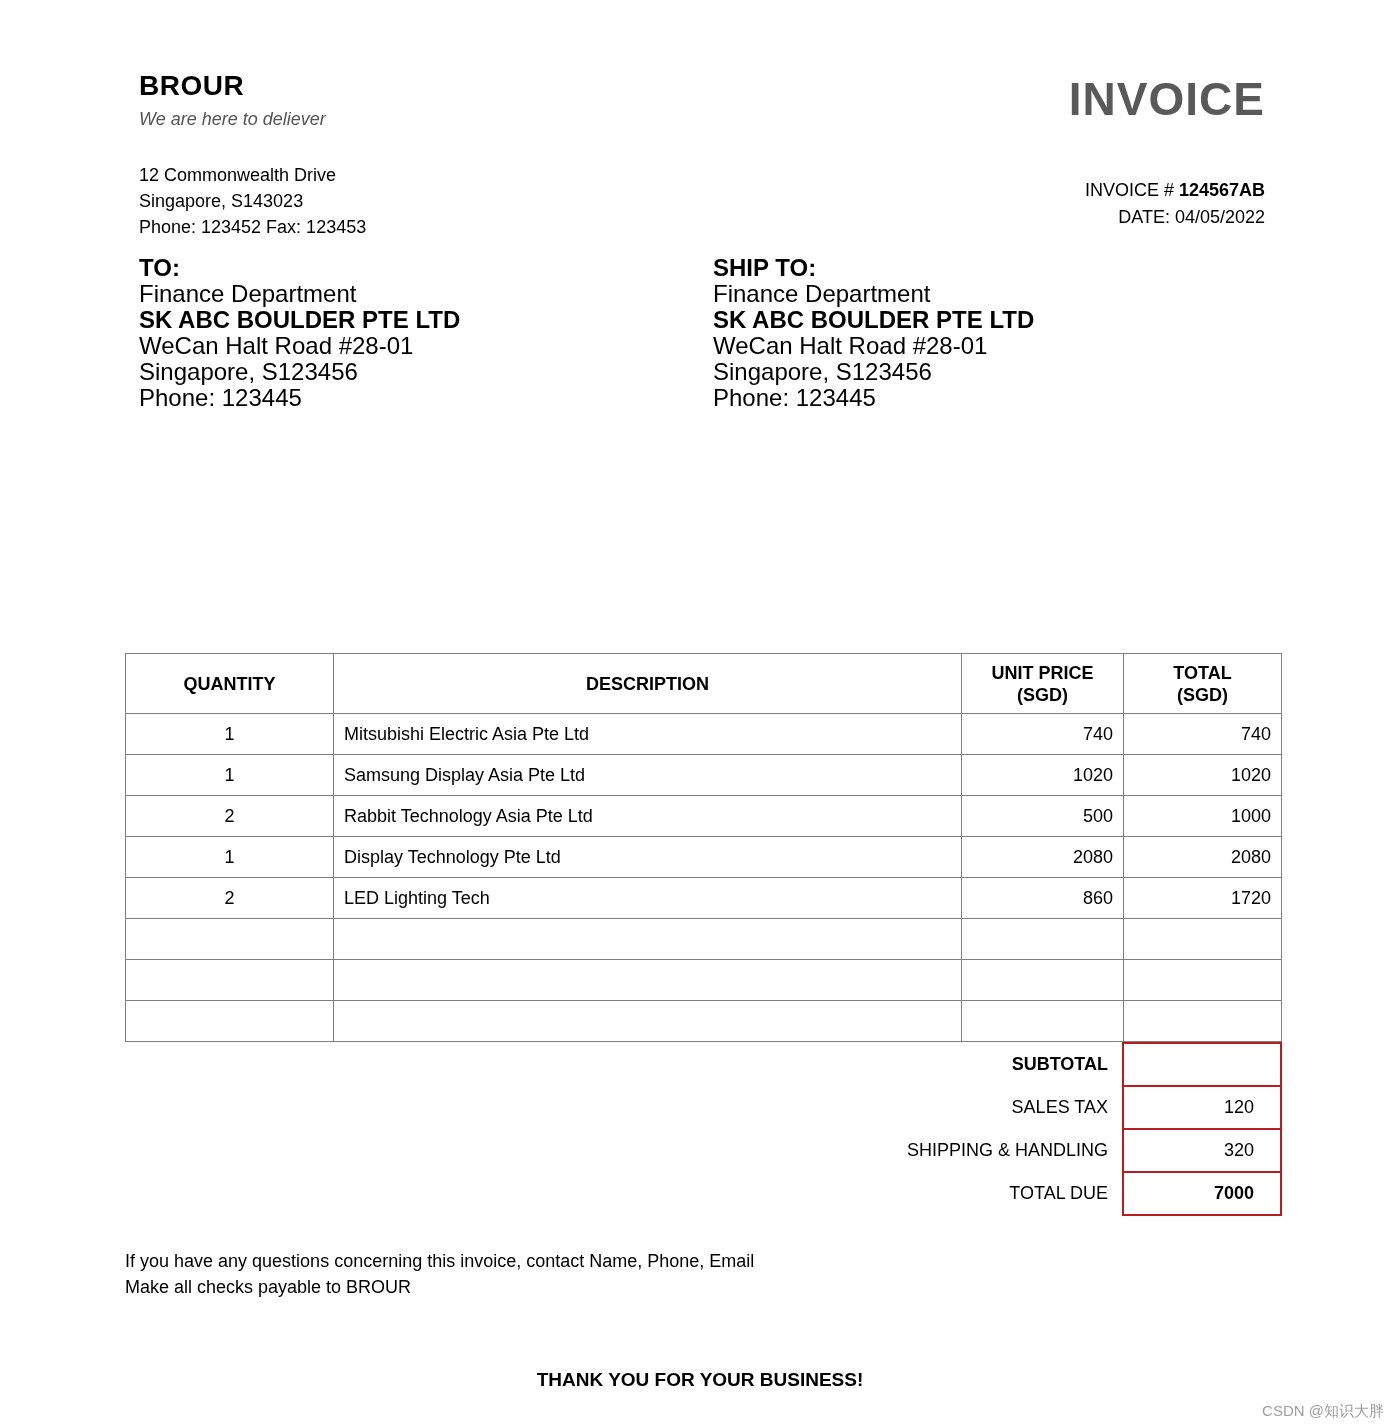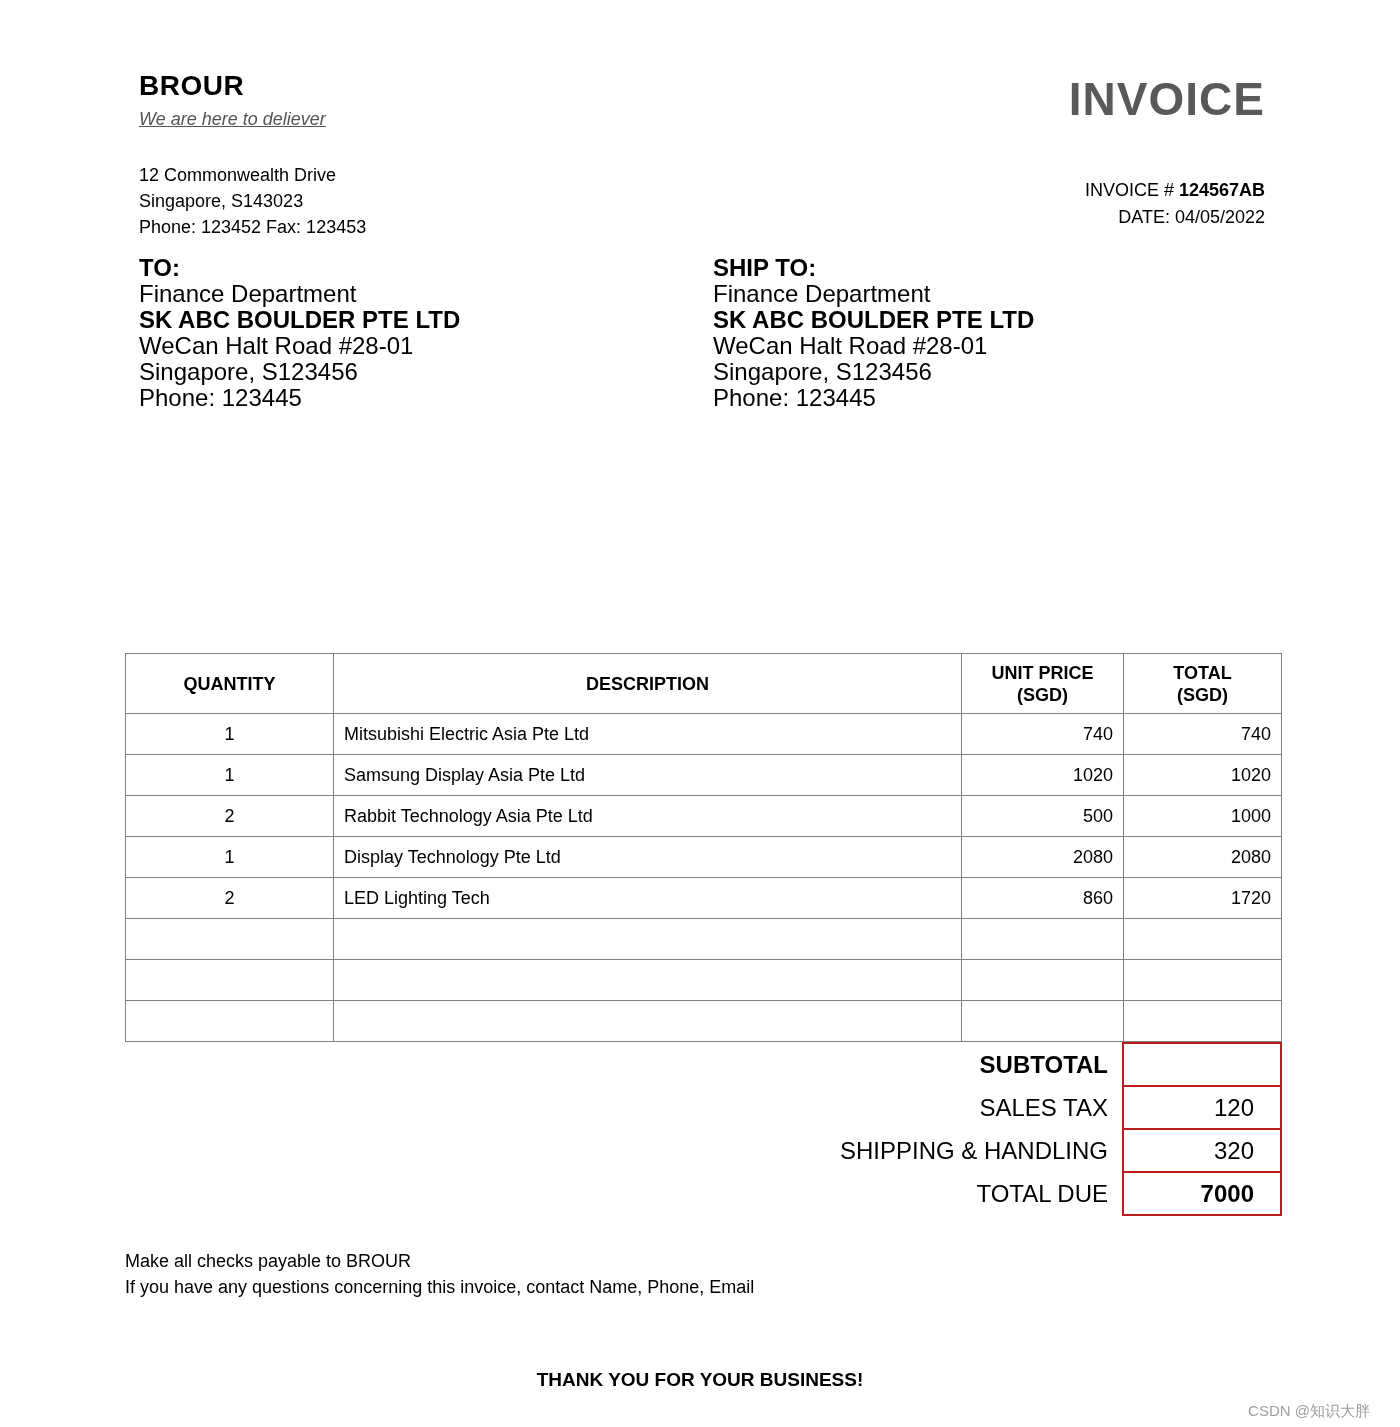--- a/index.html
+++ b/index.html
@@ -9,21 +9,21 @@
     height: 1427px;
     background: #ffffff;
     font-family: "Liberation Sans", sans-serif;
     color: #000000;
     position: relative;
     overflow: hidden;
   }
 
   .company-block { position: absolute; left: 139px; top: 70px; }
   .company-name { font-size: 28px; font-weight: bold; letter-spacing: 0.5px; }
-  .company-tagline { font-size: 18px; font-style: italic; color: #555555; margin-top: 7px; text-decoration: underline; }
+  .company-tagline { font-size: 18px; font-style: italic; color: #555555; margin-top: 7px; }
 
   .invoice-title {
     position: absolute; right: 135px; top: 72px;
     font-size: 46px; font-weight: bold; color: #595959; letter-spacing: 1px;
   }
 
   .company-address { position: absolute; left: 139px; top: 162px; font-size: 18px; line-height: 26px; }
 
   .invoice-meta { position: absolute; right: 135px; top: 177px; text-align: right; font-size: 18px; line-height: 27px; }
   .invoice-meta .bold { font-weight: bold; }
@@ -46,31 +46,31 @@
   }
   table.items td { height: 41px; padding: 0 10px; vertical-align: middle; }
   .col-qty { width: 208px; }
   .col-desc { width: 628px; }
   .col-unit { width: 162px; }
   .col-total { width: 158px; }
   td.cell-qty { text-align: center; }
   td.cell-desc { text-align: left; padding-left: 26px; }
   td.cell-unit, td.cell-total { text-align: right; padding-right: 26px; }
 
-  table.summary { border-collapse: collapse; width: 100%; font-size: 24px; table-layout: fixed; }
+  table.summary { border-collapse: collapse; width: 100%; font-size: 18px; table-layout: fixed; }
   table.summary td { height: 43px; vertical-align: middle; }
   td.sum-label { width: 998px; text-align: right; padding-right: 14px; border: none; }
   td.sum-value { width: 158px; text-align: right; padding-right: 26px; border: 2px solid #b91c1c; }
   .sum-bold { font-weight: bold; }
 
   .footer-notes { position: absolute; left: 125px; top: 1248px; font-size: 18px; line-height: 26px; }
 
   .thanks { position: absolute; left: 0; top: 1369px; width: 100%; text-align: center; font-size: 19px; font-weight: bold; }
 
-  .watermark { position: absolute; right: 30px; bottom: 6px; font-size: 15px; color: #9e9e9e; }
+  .watermark { position: absolute; right: 16px; bottom: 6px; font-size: 15px; color: #9e9e9e; }
 </style>
 </head>
 <body>
 
 <div class="company-block">
   <div class="company-name">BROUR</div>
   <div class="company-tagline">We are here to deliever</div>
 </div>
 
 <div class="invoice-title">INVOICE</div>
@@ -197,19 +197,19 @@
     </tr>
     <tr>
       <td class="sum-label">TOTAL DUE</td>
       <td class="sum-value sum-bold">7000</td>
     </tr>
   </tbody>
     </table>
 </div>
 
 <div class="footer-notes">
+  <div>If you have any questions concerning this invoice, contact Name, Phone, Email</div>
   <div>Make all checks payable to BROUR</div>
-  <div>If you have any questions concerning this invoice, contact Name, Phone, Email</div>
 </div>
 
 <div class="thanks">THANK YOU FOR YOUR BUSINESS!</div>
 
 <div class="watermark">CSDN @知识大胖</div>
 
 </body></html>

